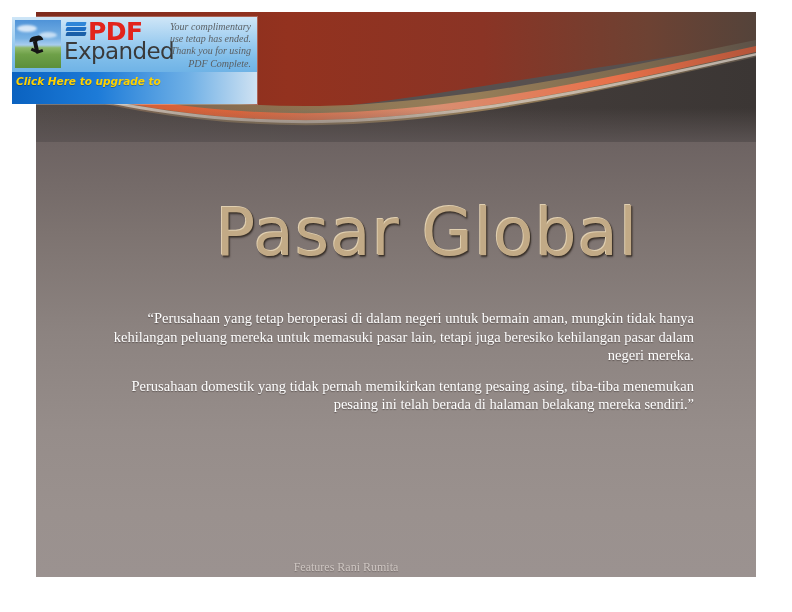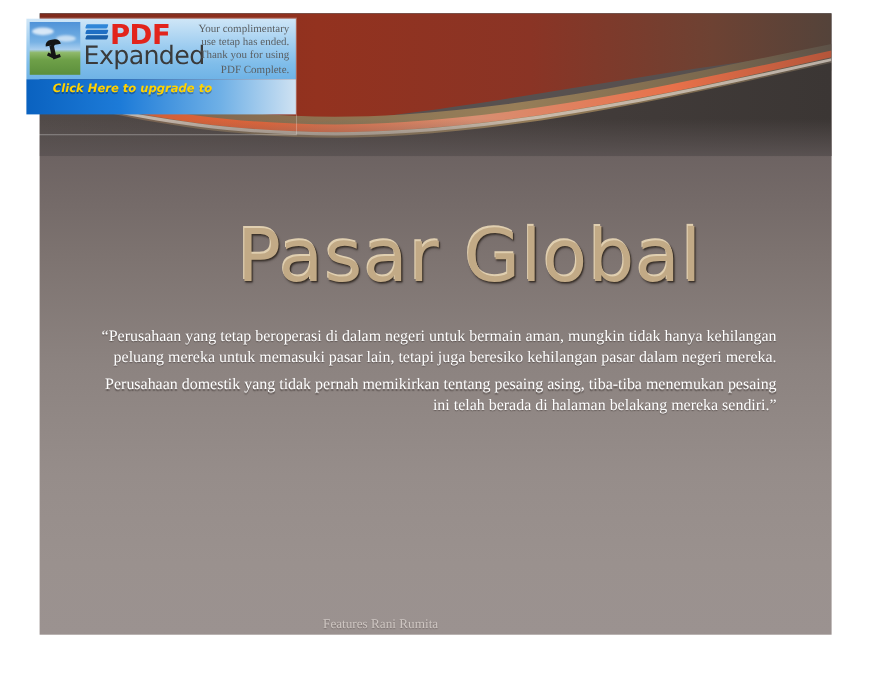--- a/index.html
+++ b/index.html
@@ -72,45 +72,45 @@
     left: 50px;
     top: 285px;
     width: 620px;
     color: #ffffff;
     font-family: "Liberation Serif", serif;
     font-size: 14.5px;
     line-height: 1.28;
     text-shadow: 0 1px 1px rgba(40,32,28,0.45);
   }
   .para {
-    margin: 0;
+    margin: 12px;
     text-align: right;
   }
   .para + .para { margin-top: 7px; }
 
   
   #footer {
     position: absolute;
     left: 180px;
     top: 548px;
     width: 260px;
     text-align: center;
     color: #cfc7c3;
     font-family: "Liberation Serif", serif;
     font-size: 12px;
     text-shadow: 0 1px 1px rgba(60,50,45,0.35);
   }
 
   
   #pdf-banner {
     position: absolute;
-    left: 24px;
+    left: 12px;
     top: 17px;
     width: 245px;
-    height: 105px;
+    height: 87px;
     z-index: 40;
     box-shadow: 0 0 0 1px rgba(255,255,255,0.25);
   }
   .banner-top {
     position: relative;
     width: 245px;
     height: 55px;
     background: linear-gradient(to bottom, #cfe6f7 0%, #9ecdf0 45%, #7fbdea 75%, #6fb3e6 100%);
     overflow: hidden;
   }
@@ -204,41 +204,42 @@
     letter-spacing: -0.6px;
     line-height: 1;
   }
   .banner-msg {
     position: absolute;
     right: 6px;
     top: 4px;
     width: 112px;
     text-align: right;
     font-family: "Liberation Serif", serif;
+    font-style: italic;
     font-size: 10px;
     line-height: 1.22;
     color: #5a5f63;
   }
   .banner-msg div { white-space: nowrap; }
 
   .banner-bottom {
     position: relative;
     width: 245px;
     height: 32px;
     background: linear-gradient(to right, #0a62c0 0%, #1d7bd8 35%, #6fb0e6 72%, #cfe2f2 100%);
     padding-top: 3px;
     box-sizing: border-box;
   }
   .cta-line {
     font-family: "DejaVu Sans", sans-serif;
     font-weight: bold;
     font-style: italic;
     font-size: 10.5px;
     color: #ffd200;
-    margin-left: 24px;
+    margin-left: 4px;
     line-height: 1.28;
     white-space: nowrap;
     text-shadow: 0 1px 0 rgba(0,0,0,0.25);
   }
 </style>
 </head>
 <body>
 
 <div id="slide">
 

